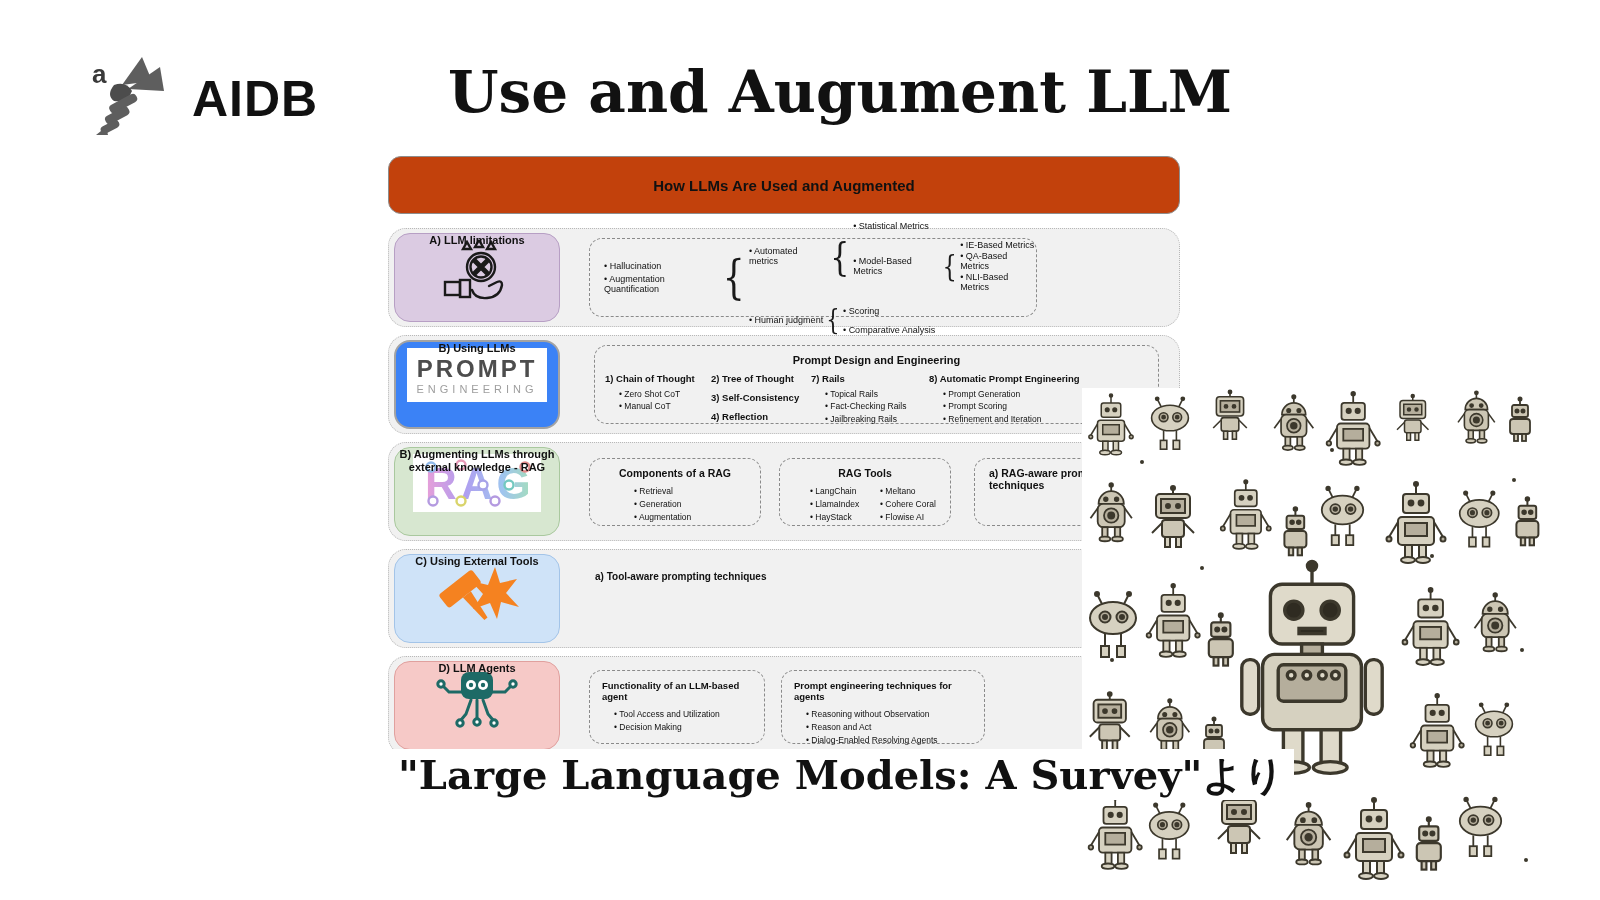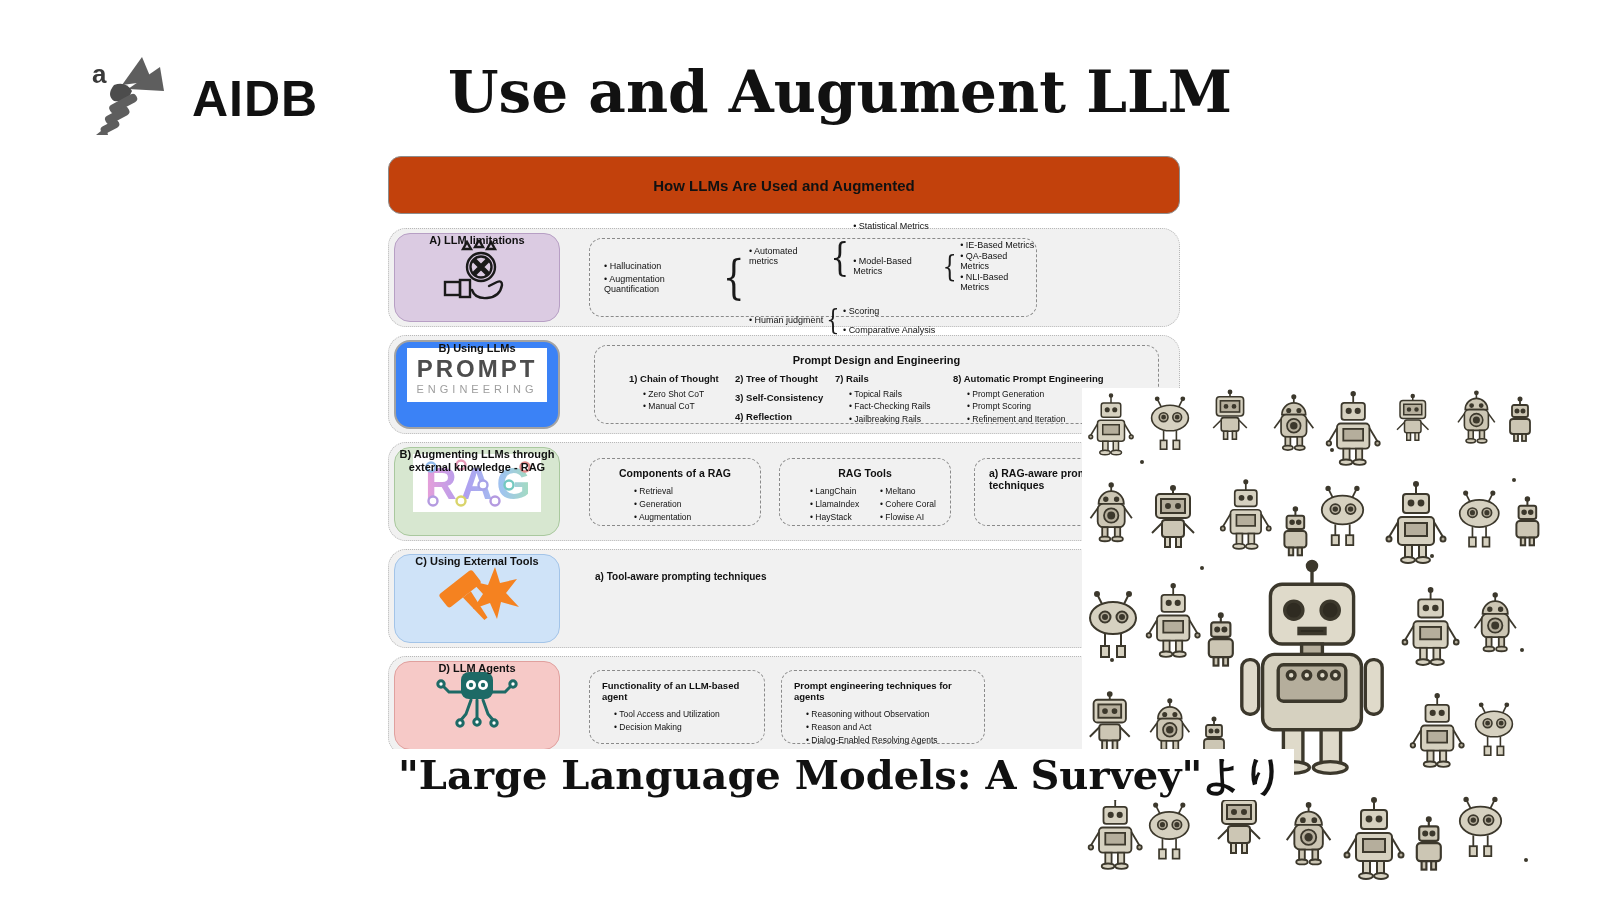--- a/index.html
+++ b/index.html
@@ -44,21 +44,21 @@
   .bold>div+div{margin-top:3px;}
   .brace{font-family:"DejaVu Serif",serif;font-weight:400;color:#1a1a1a;line-height:0.85;
     transform:scaleX(.75);margin:0 1px;}
   .b1{font-size:46px;}
   .b2{font-size:40px;}
   .b3{font-size:30px;}
   .b4{font-size:28px;}
   
   .pdbox{left:205px;right:20px;top:9px;bottom:9px;padding:8px 10px;}
   .pdtitle{text-align:center;font-weight:bold;font-size:11px;}
-  .pdcols{display:flex;margin-top:7px;margin-left:24px;}
+  .pdcols{display:flex;margin-top:7px;}
   .pditem{font-weight:bold;font-size:9.5px;}
   .pdcol>.pditem+.pditem{margin-top:8px;}
   .subul{margin:4px 0 0 14px;font-size:8.5px;font-weight:normal;line-height:1.45;}
   .c1{width:106px;} .c2{width:100px;} .c3{width:98px;} .c4{width:118px;} .c5{flex:1;}
   
   .pe-box{background:#fff;width:132px;padding:9px 4px 7px;text-align:center;}
   .pe-top{font-size:24px;font-weight:800;color:#4d4d4d;letter-spacing:3px;line-height:1;}
   .pe-bot{font-size:11px;color:#9e9e9e;letter-spacing:4px;margin-top:3px;line-height:1;}
   
   .cbox1{left:200px;width:172px;top:15px;bottom:14px;padding:8px 0 0 0;}

